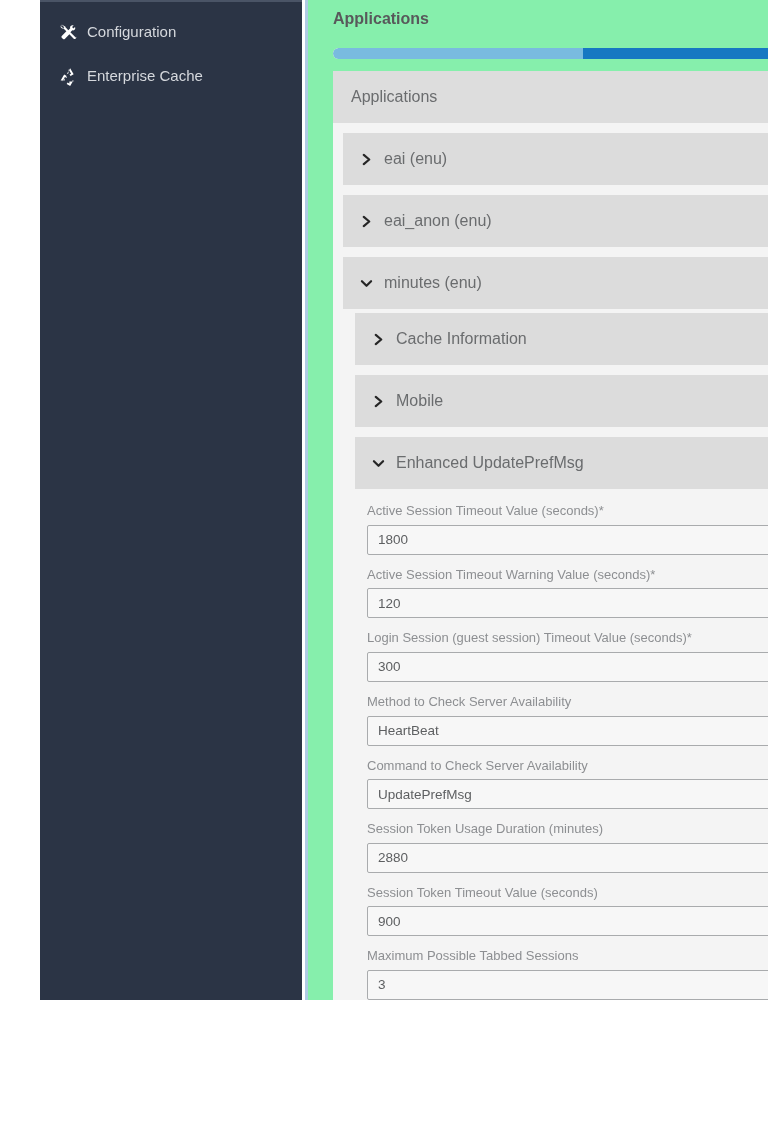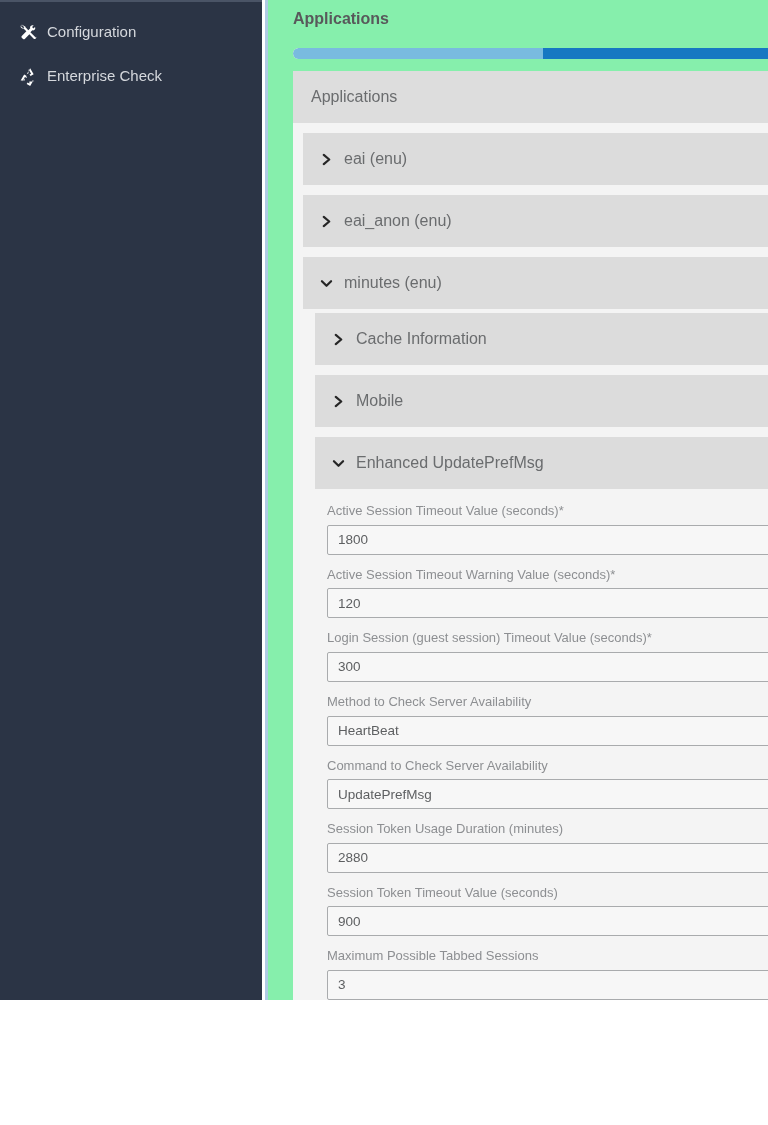--- a/index.html
+++ b/index.html
@@ -7,20 +7,21 @@
     width: 768px; height: 1125px;
     overflow: hidden;
     background: #ffffff;
     font-family: "Liberation Sans", sans-serif;
   }
   #app {
     position: relative;
     width: 768px; height: 1000px;
     display: flex;
     overflow: hidden;
+    padding-left: 40px;
   }
 
   
   .sidebar {
     width: 262px;
     flex: 0 0 262px;
     background: #2b3445;
     border-top: 2px solid #4a5466;
     padding-top: 8px;
     position: relative;
@@ -187,21 +188,21 @@
 
     <div class="nav-item">
       <span class="nav-icon">
         <svg width="19" height="19" viewBox="0 0 24 24" fill="currentColor">
           <path d="M12 1.8l3.3 5.7-2.3 1.3 1.1 1.9 4.4-2.5-4.4-7.6-4.4 7.6 2.3-1.3z" transform="translate(0,1)"></path>
           <path d="M4.3 17.2l3.2-5.6 2.3 1.3 1.1-1.9-4.4-2.5-4.4 7.6h5.1v-2.6z" transform="translate(0,1)"></path>
           <path d="M19.6 17.2h-6.5v2.6l-2.3-1.3-1.1 1.9 4.4 2.5 4.4-7.6-2.3 1.3z" transform="translate(0,1)"></path>
           <circle cx="12" cy="12" r="2.6" fill="#2b3445"></circle>
         </svg>
       </span>
-      <span class="nav-label">Enterprise Check</span>
+      <span class="nav-label">Enterprise Cache</span>
     </div>
 
 
   </nav>
 
   <div class="gap-col">
     <div class="blue-rule"></div>
   </div>
 
   <main class="main">

